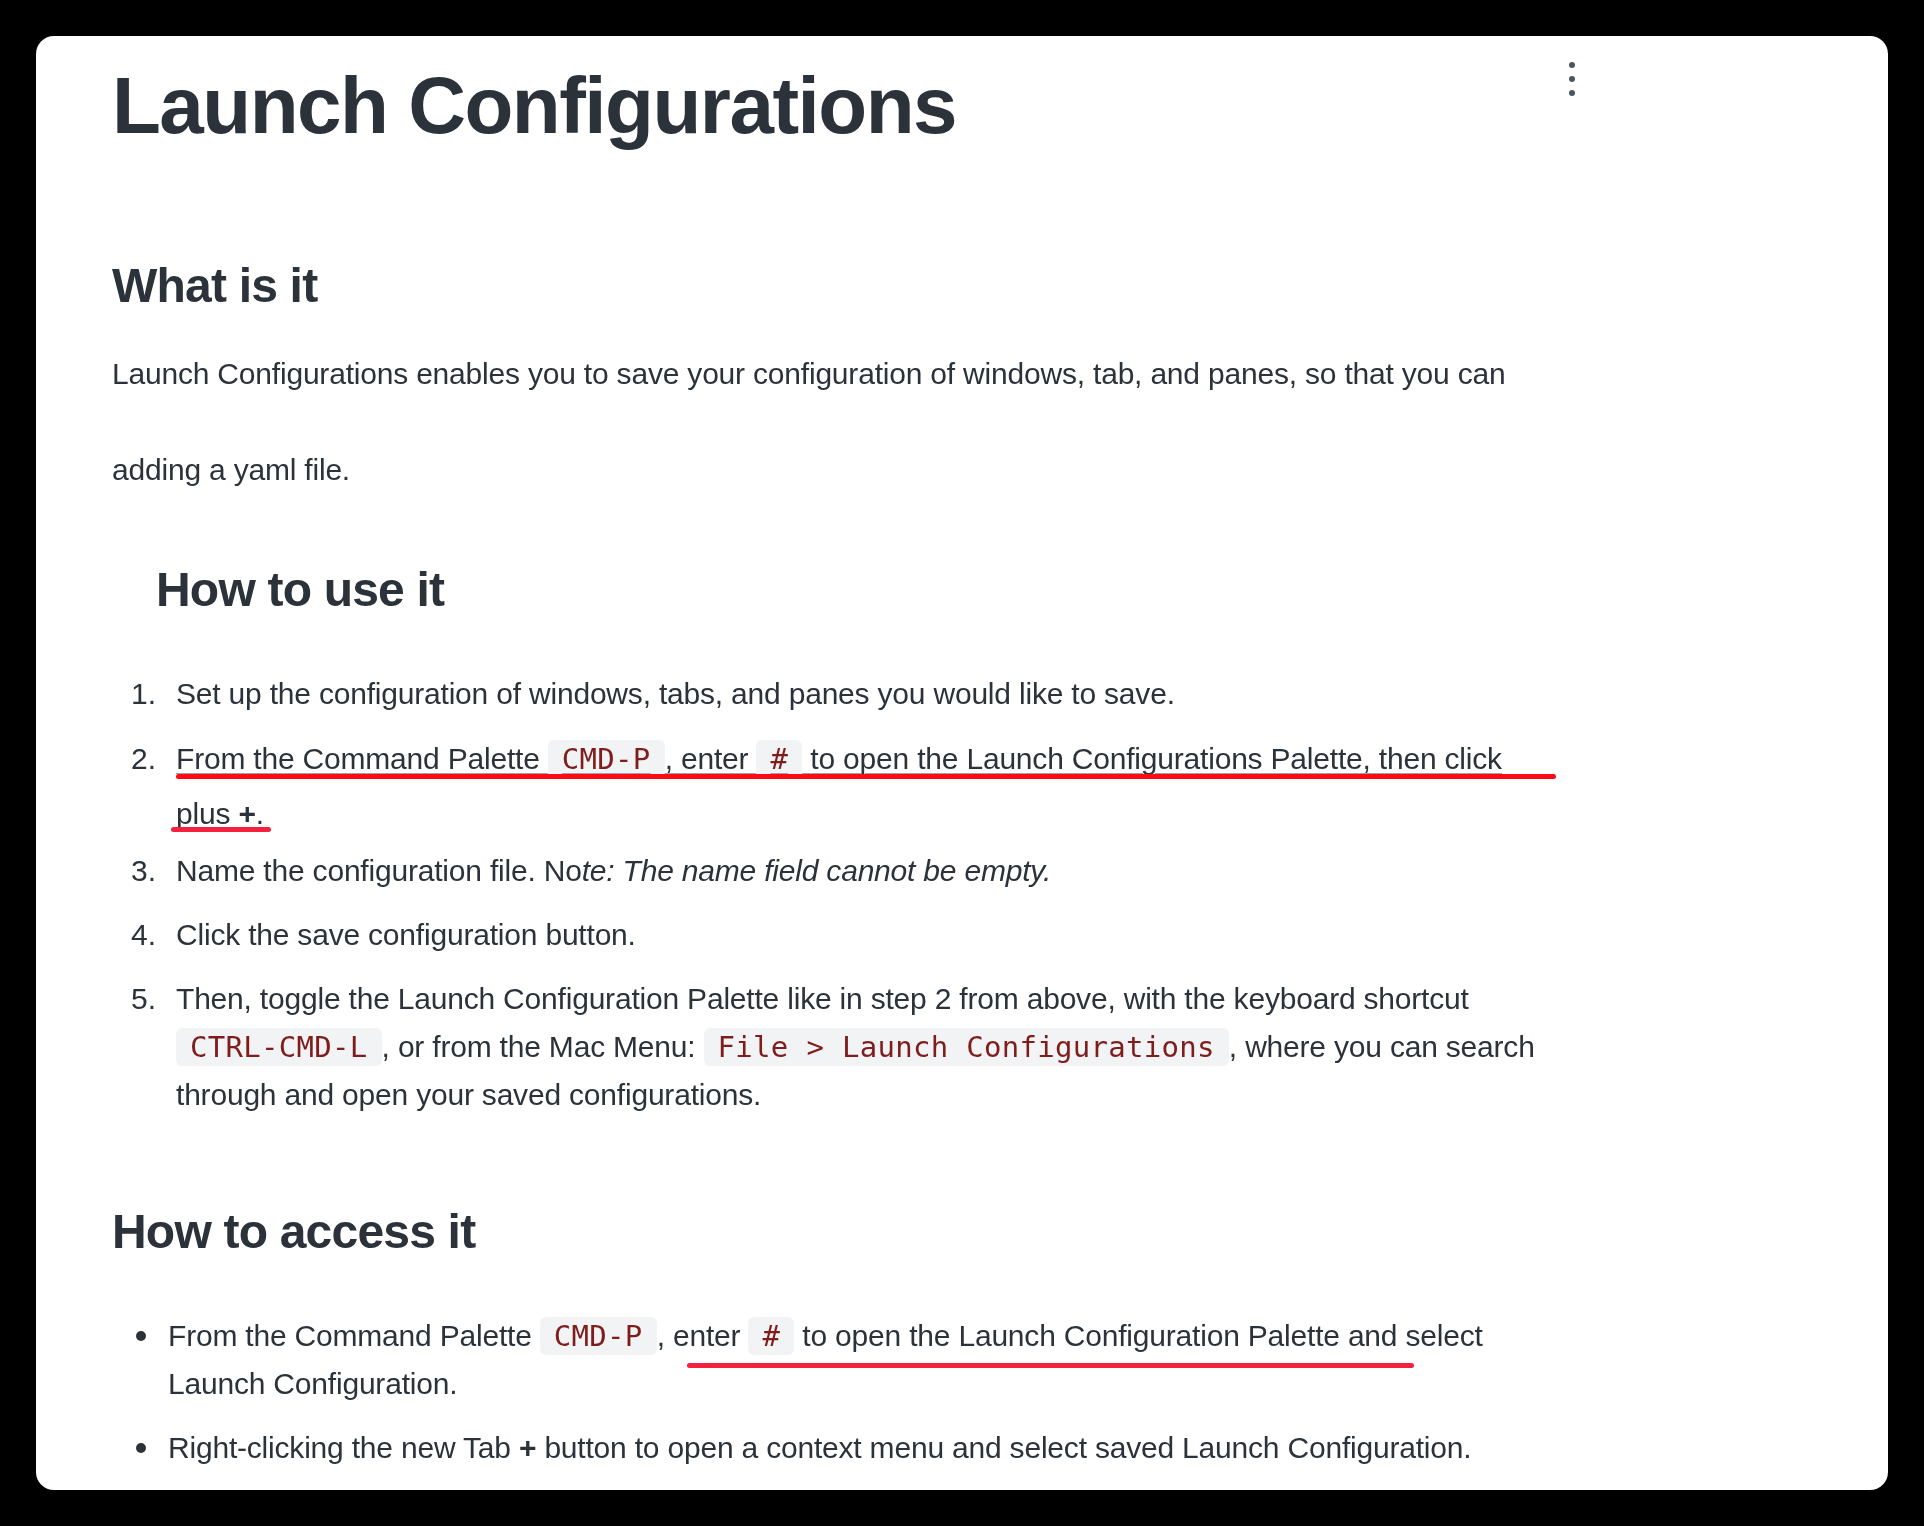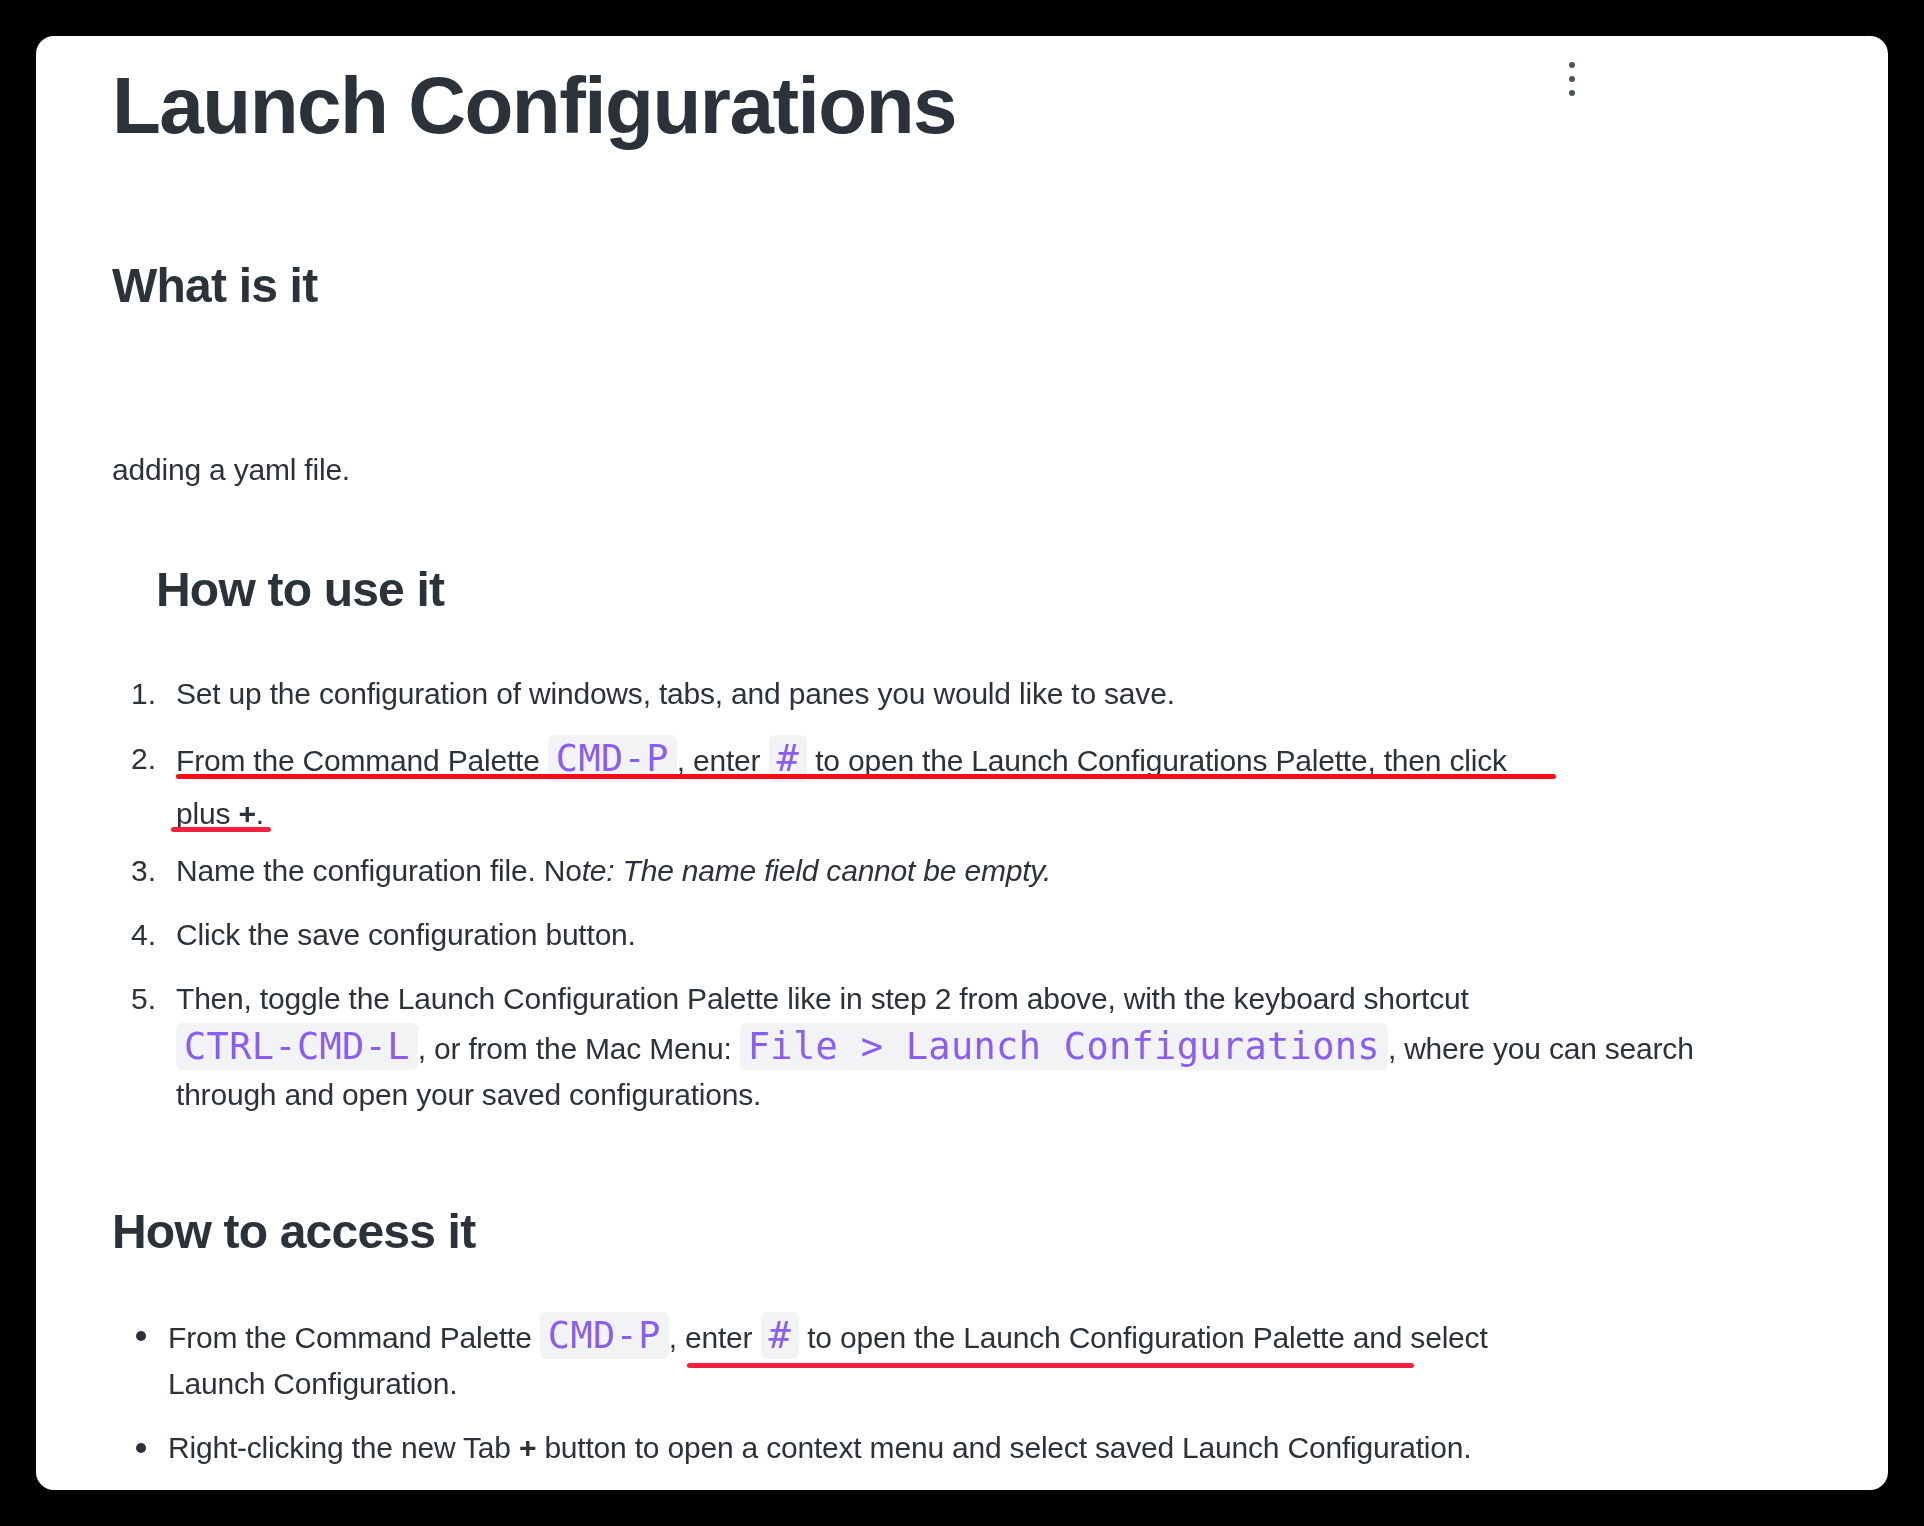--- a/index.html
+++ b/index.html
@@ -28,22 +28,22 @@
   }
   .kebab span { width: 6px; height: 6px; border-radius: 50%; background: #4a5560; display: block; }
   .h2 {
     left: 76px; font-size: 48px; font-weight: bold; letter-spacing: -0.8px;
     line-height: 60px; color: #2b323a;
   }
   .body-text { font-size: 30px; line-height: 48px; letter-spacing: -0.2px; color: #2b323a; }
   .num { width: 40px; text-align: right; font-size: 30px; line-height: 48px; color: #2b323a; }
   .code {
     font-family: "DejaVu Sans Mono", "Liberation Mono", monospace;
-    font-size: 37px; background: #f1f3f5; border-radius: 6px;
-    padding: 2px 8px; color: #8b5cf6; letter-spacing: 0.3px;
+    font-size: 29px; background: #f1f3f5; border-radius: 6px;
+    padding: 2px 14px; color: #7f1d1d; letter-spacing: 0.3px;
   }
   .link-underline { text-decoration: underline; text-decoration-color: #9aa3ab; text-decoration-thickness: 1px; text-underline-offset: 4px; }
   .red-mark { position: absolute; height: 5px; border-radius: 3px; }
   .bullet { width: 10px; height: 10px; border-radius: 50%; background: #2b323a; }
   em { font-style: italic; }
   strong { font-weight: bold; }
 </style>
 </head>
 <body>
 
@@ -51,20 +51,21 @@
 
   <div class="abs title">Launch Configurations</div>
 
   <div class="abs kebab">
     <span></span>
     <span></span>
     <span></span>
   </div>
 
   <div class="abs h2" style="top:220px;">What is it</div>
+  <div class="abs body-text" style="left:76px; top:314px;">Launch Configurations enables you to save your configuration of windows, tab, and panes, so that you can</div>
   <div class="abs body-text" style="left:76px; top:410px;">adding a yaml file.</div>
 
   <div class="abs h2" style="top:524px;margin-left:44px;">How to use it</div>
 
   <div class="abs num" style="left:80px; top:634px;">1.</div>
   <div class="abs body-text" style="left:140px; top:634px;">Set up the configuration of windows, tabs, and panes you would like to save.</div>
 
   <div class="abs num" style="left:80px; top:699px;">2.</div>
   <div class="abs body-text link-underline" style="left:140px; top:699px;">
     <span>From the Command Palette</span>

